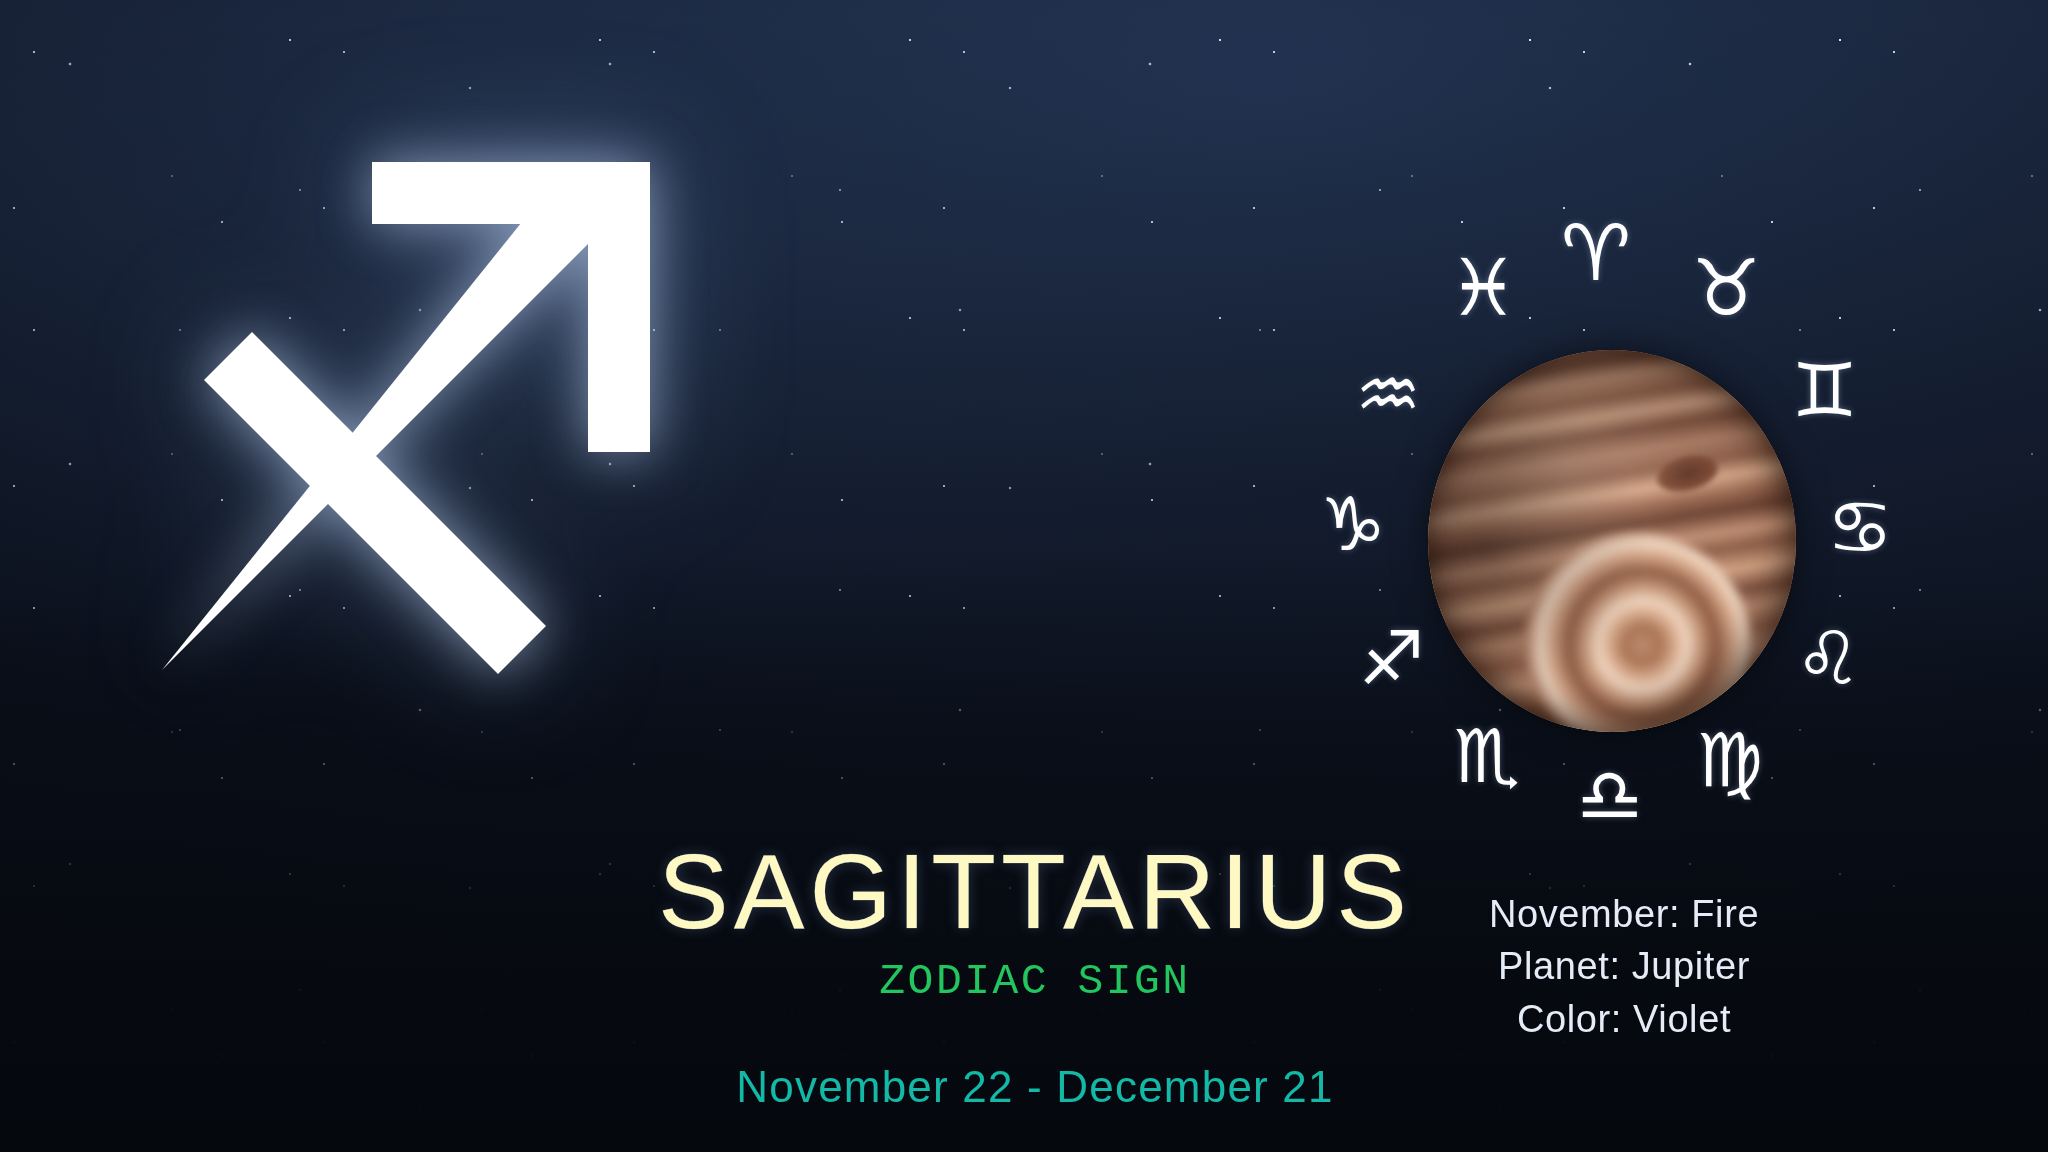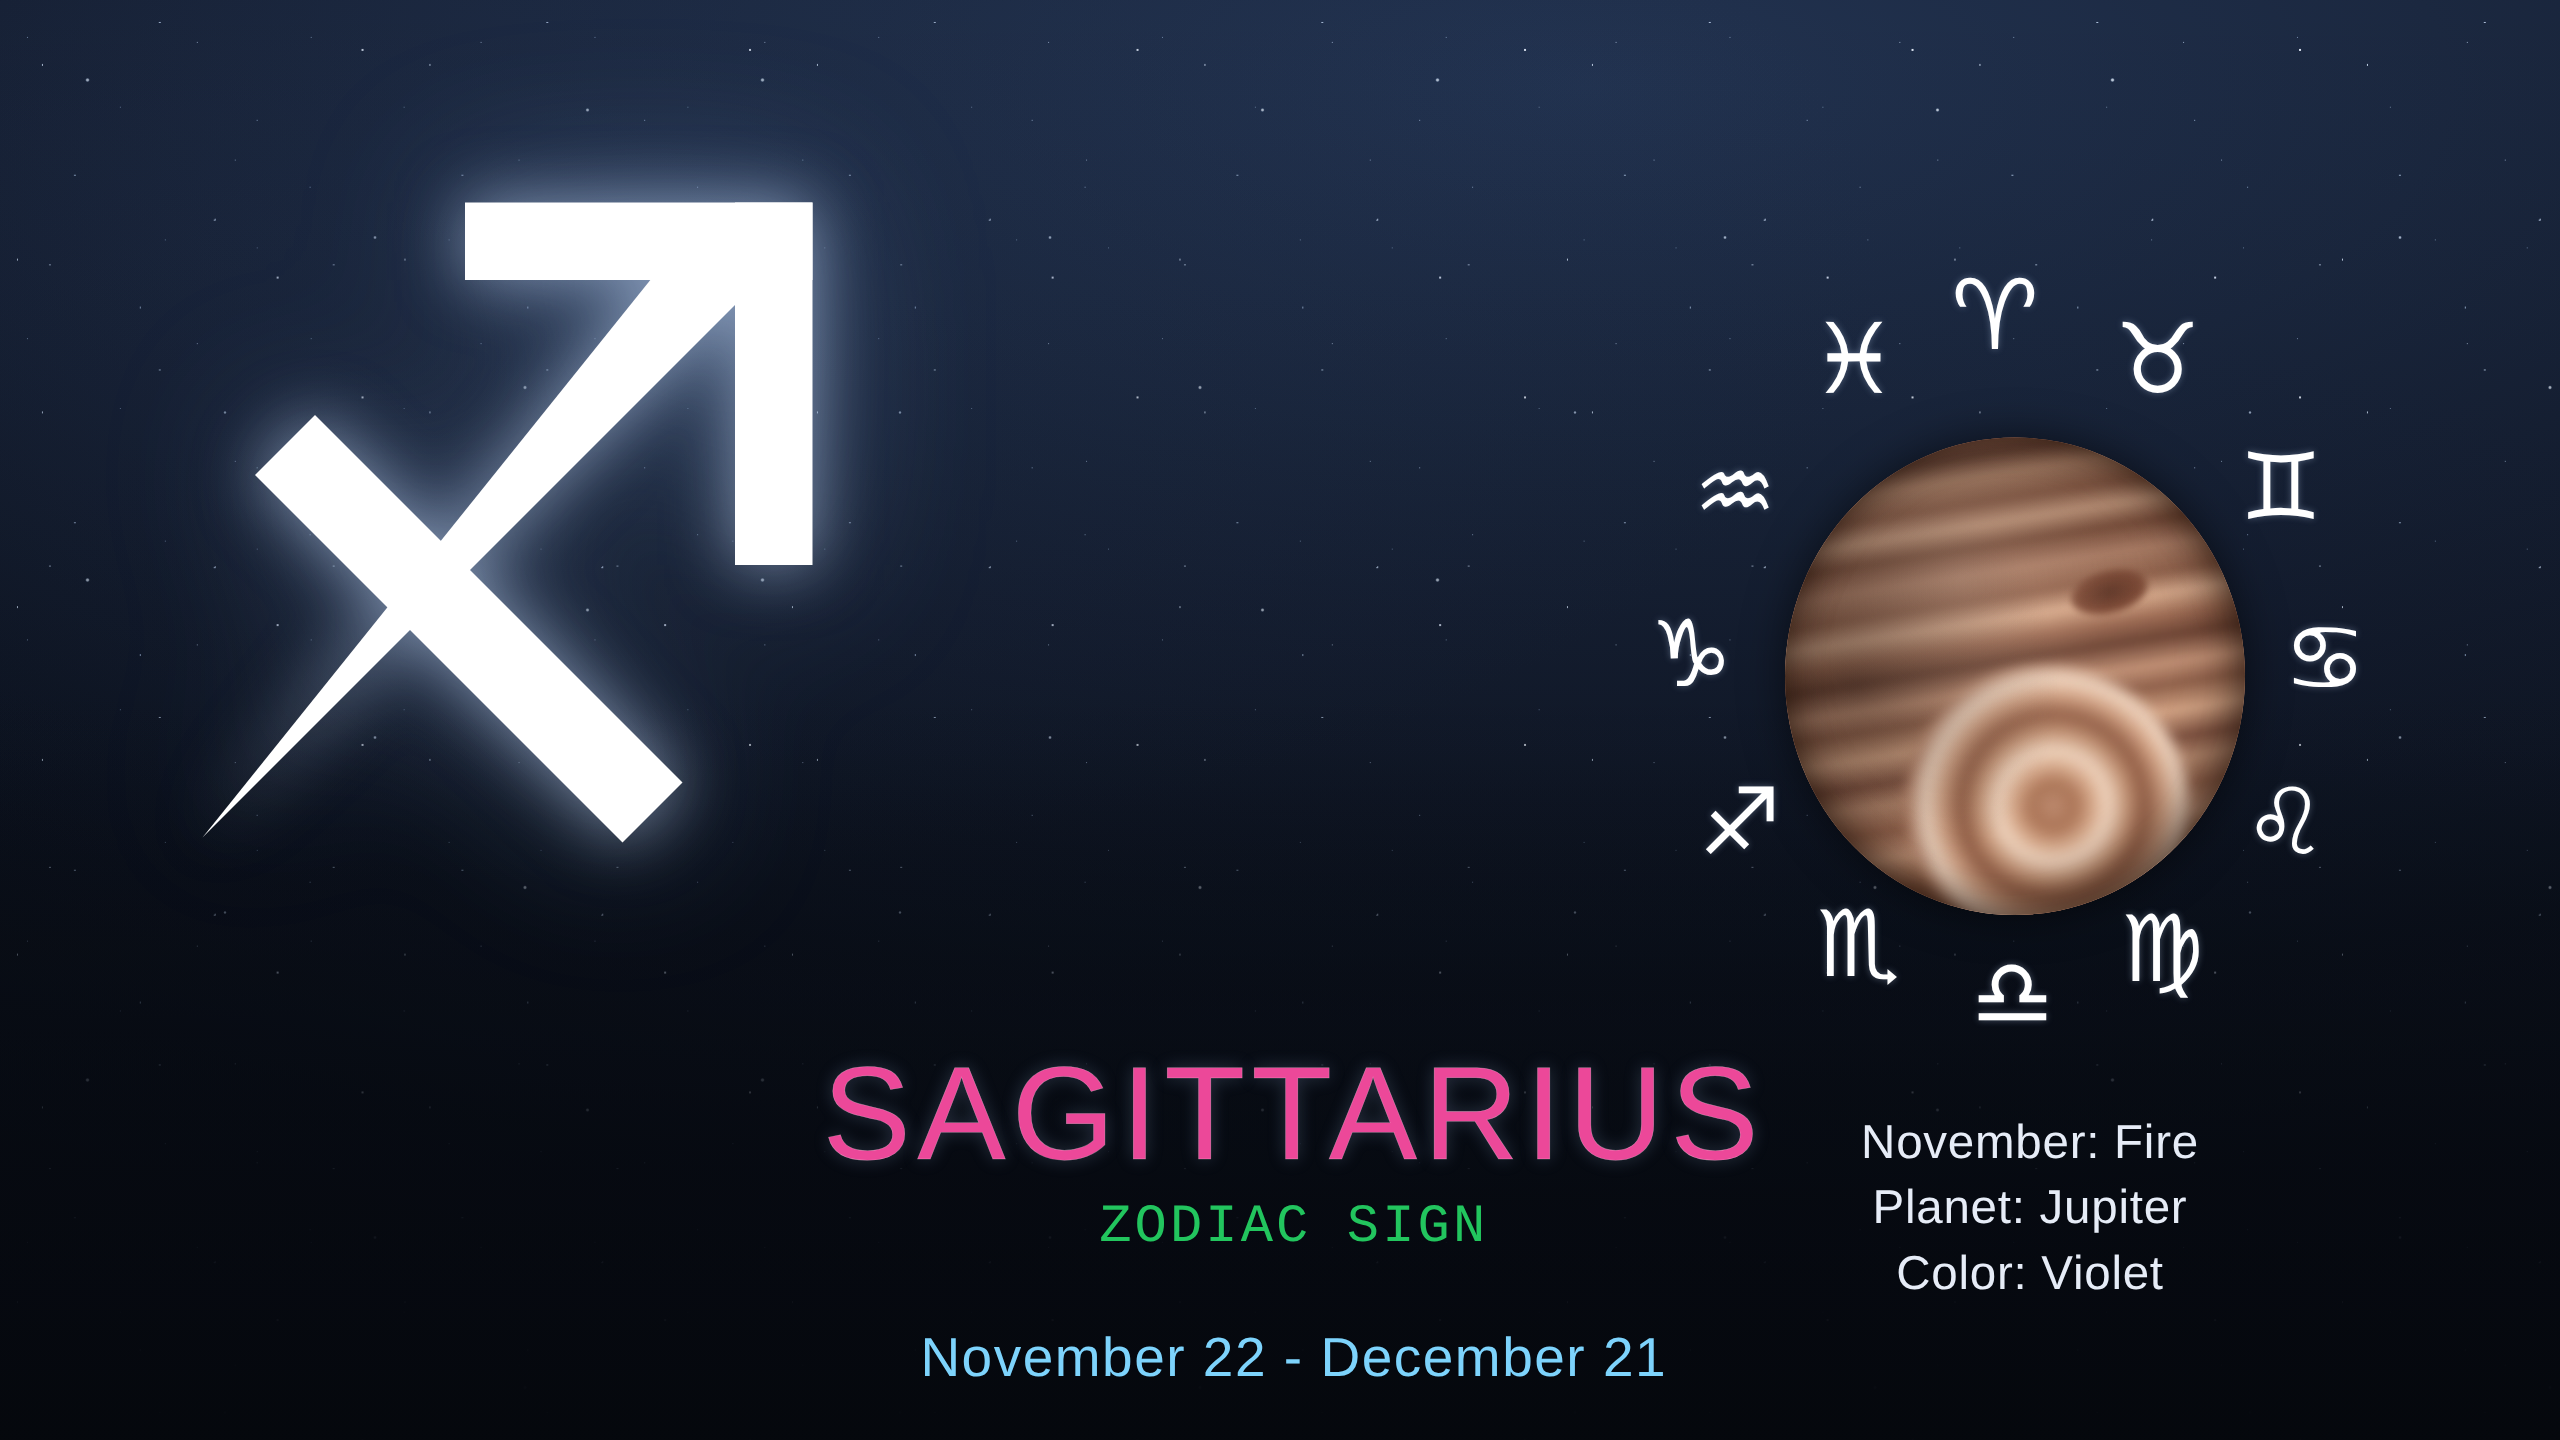--- a/index.html
+++ b/index.html
@@ -221,41 +221,41 @@
     left: 520px;
     top: 838px;
     width: 1030px;
     text-align: center;
   }
   .sign-title {
     font-family: "Liberation Sans", sans-serif;
     font-weight: 300;
     font-size: 106px;
     letter-spacing: 5px;
-    color: #ec4899;
+    color: #fef9c3;
     line-height: 1.0;
     margin: 0;
     -webkit-text-stroke: 0.4px rgba(255,255,255,0.35);
     text-shadow: 0 0 14px rgba(150,180,225,0.25);
   }
   .sign-sub {
     font-family: Liberation Mono, monospace;
     font-weight: 300;
     font-size: 43px;
     letter-spacing: 2.5px;
     color: #22c55e;
     margin: 16px 0 0 0;
     line-height: 1;
   }
   .sign-dates {
     font-family: "Liberation Sans", sans-serif;
     font-weight: 300;
     font-size: 44px;
     letter-spacing: 1.2px;
-    color: #7dd3fc;
+    color: #14b8a6;
     margin: 62px 0 0 0;
     line-height: 1;
   }
 
   
   .attr-block {
     position: absolute;
     left: 1398px;
     top: 888px;
     width: 452px;

